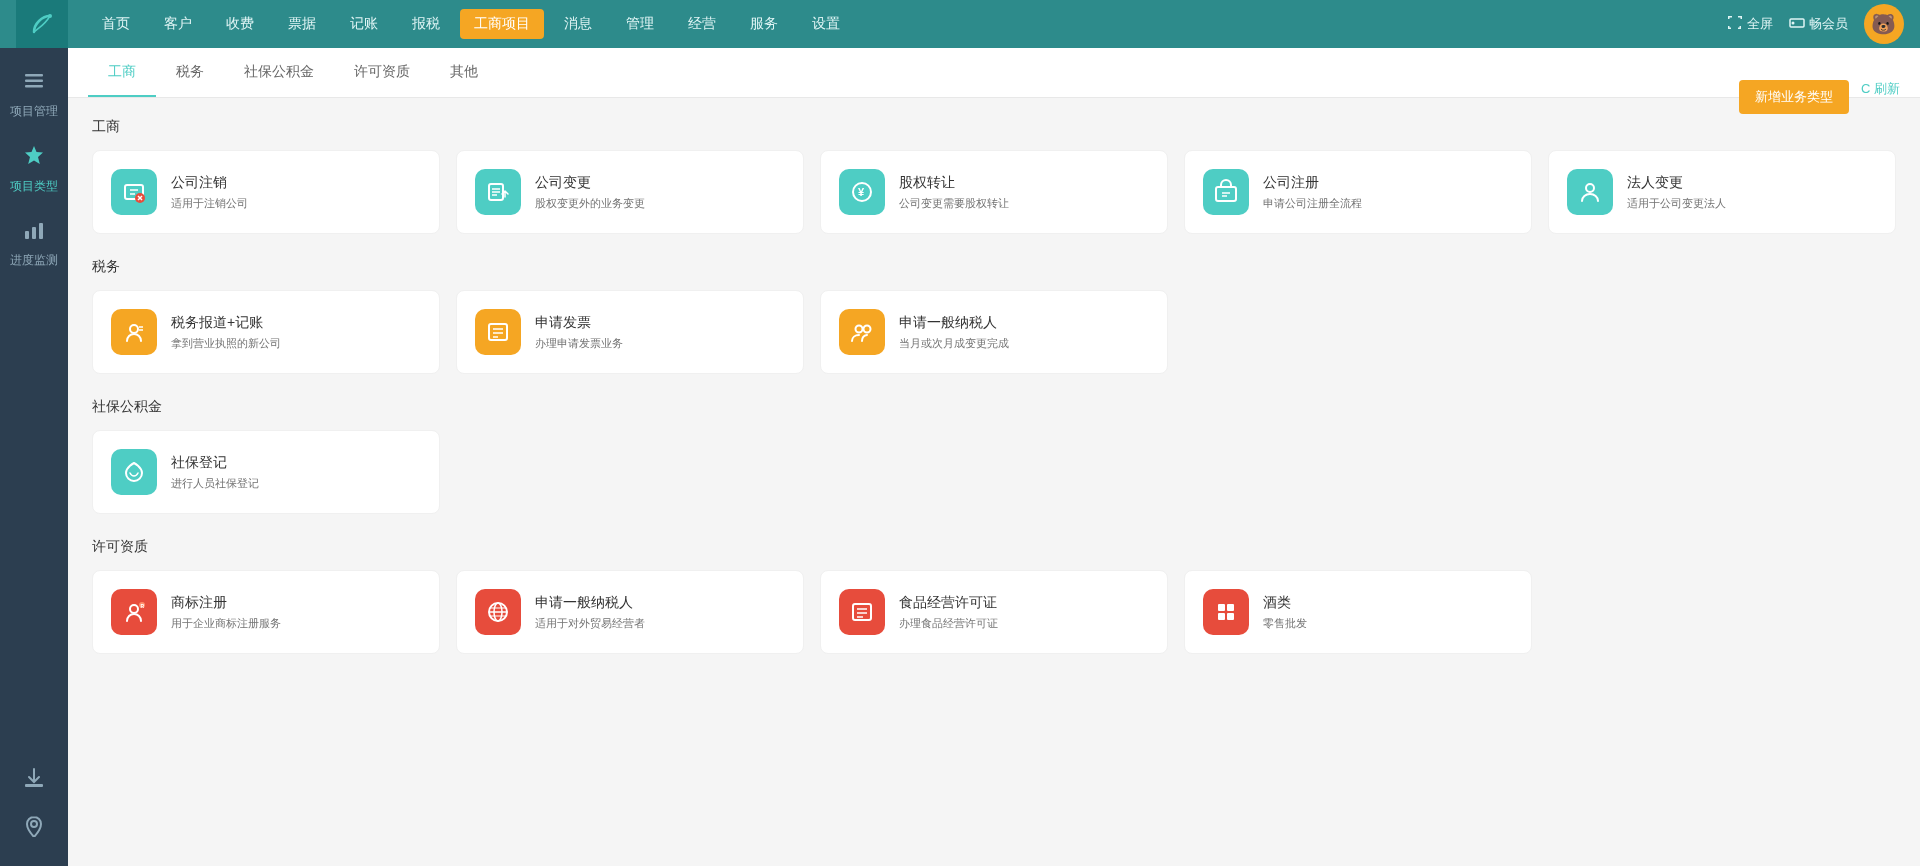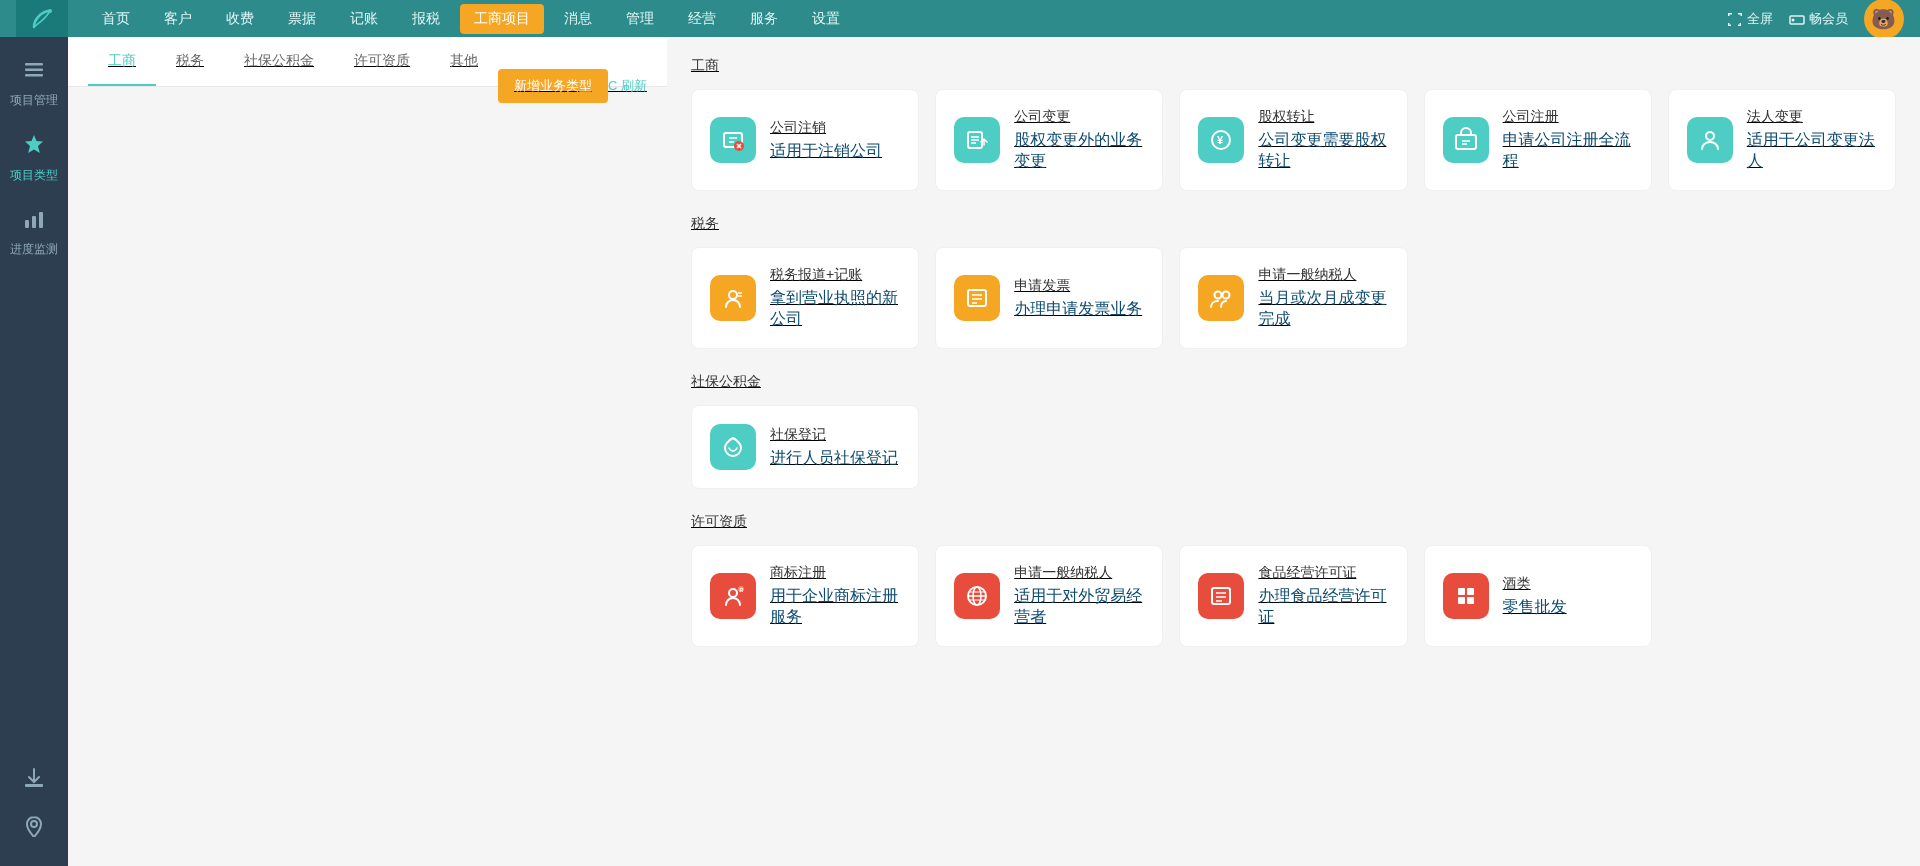--- a/index.html
+++ b/index.html
@@ -1,21 +1,21 @@
 <!DOCTYPE html>
 <html><head>
   <meta charset="utf-8">
   <style>
     * { margin: 0; padding: 0; box-sizing: border-box; }
     body { font-family: 'Microsoft YaHei', 'PingFang SC', sans-serif; background: #f0f2f5; width: 1920px; height: 866px; overflow: hidden; display: flex; flex-direction: column; }
 
     
     .top-nav {
       background: #2d8b8b;
-      height: 37px;
+      height: 48px;
       display: flex;
       align-items: center;
       padding: 0 0 0 16px;
       flex-shrink: 0;
     }
     .top-nav-logo {
       width: 52px;
       height: 48px;
       display: flex;
       align-items: center;
@@ -47,21 +47,21 @@
       border-radius: 4px;
     }
     .top-nav-right {
       display: flex;
       align-items: center;
       gap: 16px;
       padding-right: 16px;
       color: #e0f5f5;
       font-size: 13px;
     }
-    .top-nav-right span { cursor: pointer; display: flex; align-items: flex-end; gap: 4px; }
+    .top-nav-right span { cursor: pointer; display: flex; align-items: flex-start; gap: 4px; }
     .mascot {
       width: 40px;
       height: 40px;
       background: #f5a623;
       border-radius: 50%;
       display: flex;
       align-items: center;
       justify-content: center;
       font-size: 20px;
     }
@@ -116,24 +116,23 @@
       color: #8fa8b8;
       font-size: 20px;
       cursor: pointer;
       border-radius: 6px;
     }
 
     
     .content-area {
       flex: 1;
       display: flex;
-      flex-direction: row;
+      flex-direction: column;
       overflow: hidden;
       background: #f5f5f5;
-      text-decoration: underline;
     }
 
     
     .tabs-bar {
       background: white;
       display: flex;
       align-items: center;
       padding: 0 20px;
       border-bottom: 1px solid #e8e8e8;
       height: 50px;
@@ -151,22 +150,22 @@
       cursor: pointer;
       border-bottom: 2px solid transparent;
       white-space: nowrap;
     }
     .tab-item.active {
       color: #4ecdc4;
       border-bottom: 2px solid #4ecdc4;
     }
     .tabs-actions {
       display: flex;
-      align-items: center;
-      gap: 0;
+      align-items: flex-start;
+      gap: 12px;
       margin-top: 48px;
     }
     .btn-new-type {
       background: #f5a623;
       color: white;
       border: none;
       padding: 8px 16px;
       border-radius: 4px;
       font-size: 13px;
       cursor: pointer;
@@ -227,21 +226,21 @@
       font-size: 22px;
       color: white;
       flex-shrink: 0;
     }
     .icon-teal { background: #4ecdc4; }
     .icon-orange { background: #f5a623; }
     .icon-red { background: #e74c3c; }
 
     .card-text { display: flex; flex-direction: column; gap: 4px; }
     .card-title { font-size: 14px; color: #333; font-weight: 500; }
-    .card-desc { font-size: 16px; color: #0c4a6e; }
+    .card-desc { font-size: 11px; color: #737373; }
 
     
     .scroll-content::-webkit-scrollbar { width: 6px; }
     .scroll-content::-webkit-scrollbar-track { background: #f5f5f5; }
     .scroll-content::-webkit-scrollbar-thumb { background: #ccc; border-radius: 3px; }
   </style>
 </head>
 <body>
 
 <div class="top-nav">

